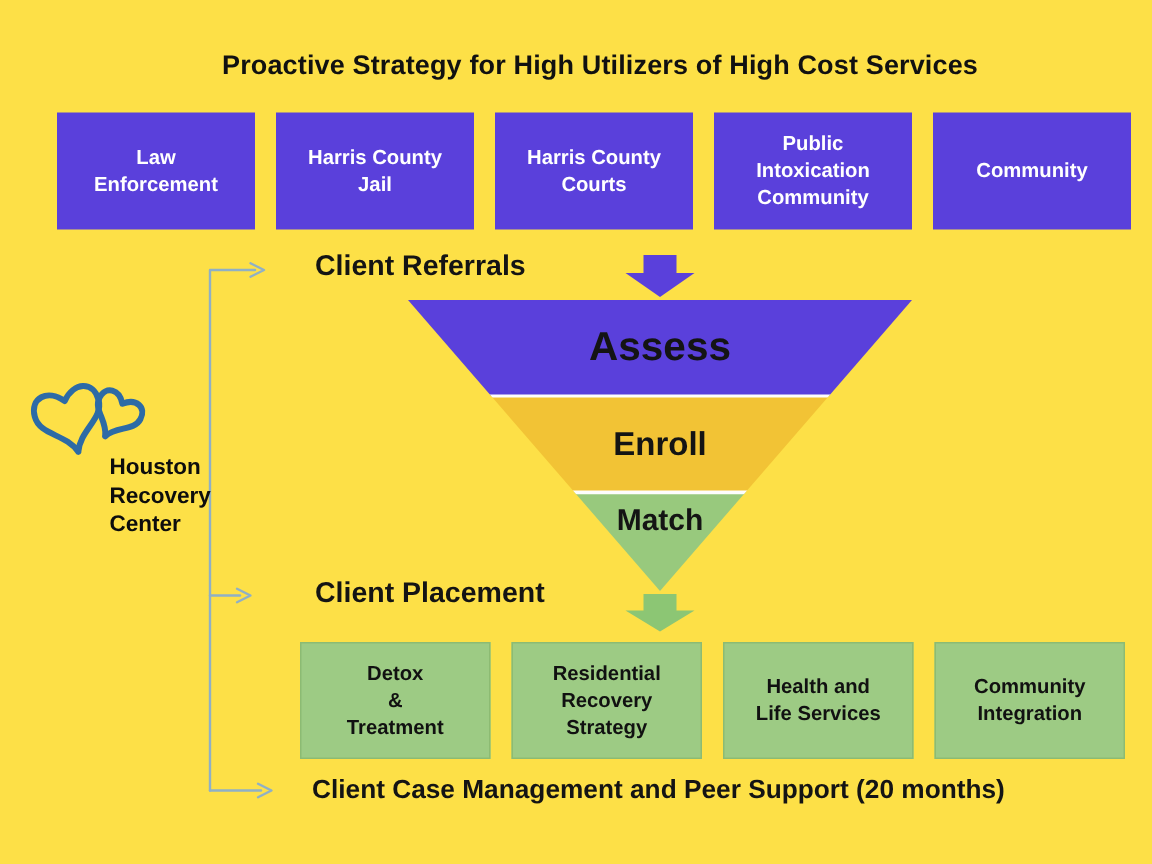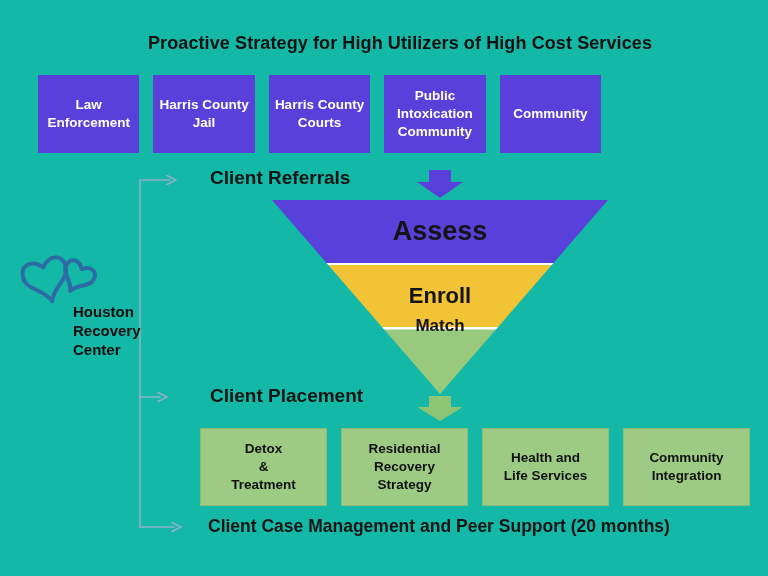--- a/index.html
+++ b/index.html
@@ -1,45 +1,45 @@
 <!DOCTYPE html>
 <html><head>
 <meta charset="utf-8">
 <style>
   html,body { margin:0; padding:0; background:#ffffff; }
   .canvas {
     position:relative; width:768px; height:576px;
-    background:#14b8a6; overflow:hidden;
+    background:#fde047; overflow:hidden;
     font-family:"Liberation Sans", sans-serif; color:#111;
   }
   .title {
     position:absolute; left:32px; top:33px; width:736px;
     text-align:center; font-size:18px; font-weight:700; letter-spacing:0.1px;
   }
   
   .src-row {
-    position:absolute; left:38px; top:75px; width:563px; height:78px;
+    position:absolute; left:38px; top:75px; width:716px; height:78px;
     display:flex; gap:14px;
   }
   .src-box {
     flex:1; background:#5a40db; color:#ffffff;
     display:flex; align-items:center; justify-content:center;
     text-align:center; font-weight:700; font-size:13.5px; line-height:18px;
     white-space:pre-line;
   }
   
   .flow-label { position:absolute; font-weight:700; color:#141414;margin-left:20px; }
   .lbl-referrals  { left:190px; top:167px; font-size:19px; }
   .lbl-placement  { left:190px; top:385px; font-size:19px; }
   .lbl-case-mgmt  { left:188px; top:516px; font-size:17.5px; }
   
   .stage-label { position:absolute; left:340px; width:200px; text-align:center; font-weight:700; color:#141414; }
   .stage-assess { top:216px; font-size:27px; }
   .stage-enroll { top:283px; font-size:22px; }
-  .stage-match  { top:316px; font-size:17px; }
+  .stage-match  { top:336px; font-size:20px; }
   
   .logo-icon { position:absolute; left:18px; top:246px; }
   .logo-text {
     position:absolute; left:45px; top:302px;
     font-size:15px; font-weight:700; line-height:19px; color:#0d0d0d;
     white-space:pre-line;
     margin-left:28px;
   }
   
   .svc-row {

